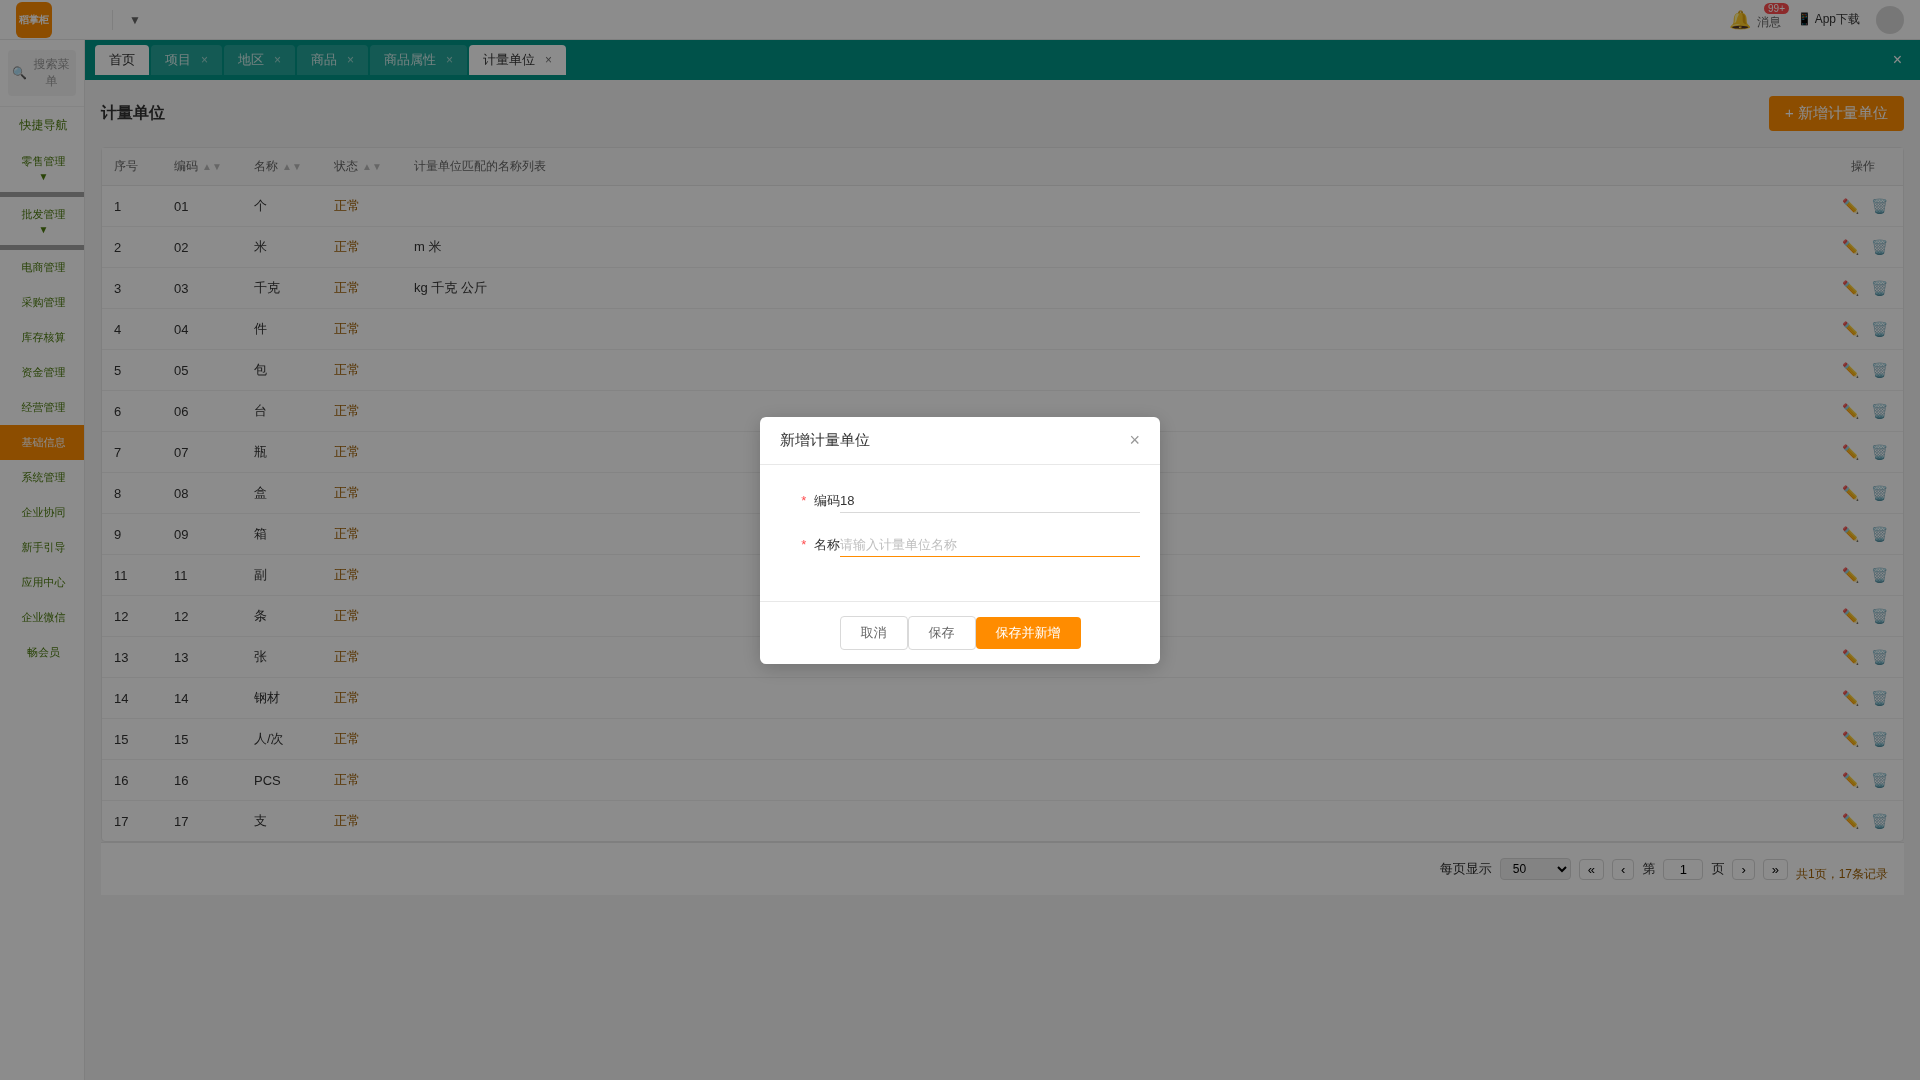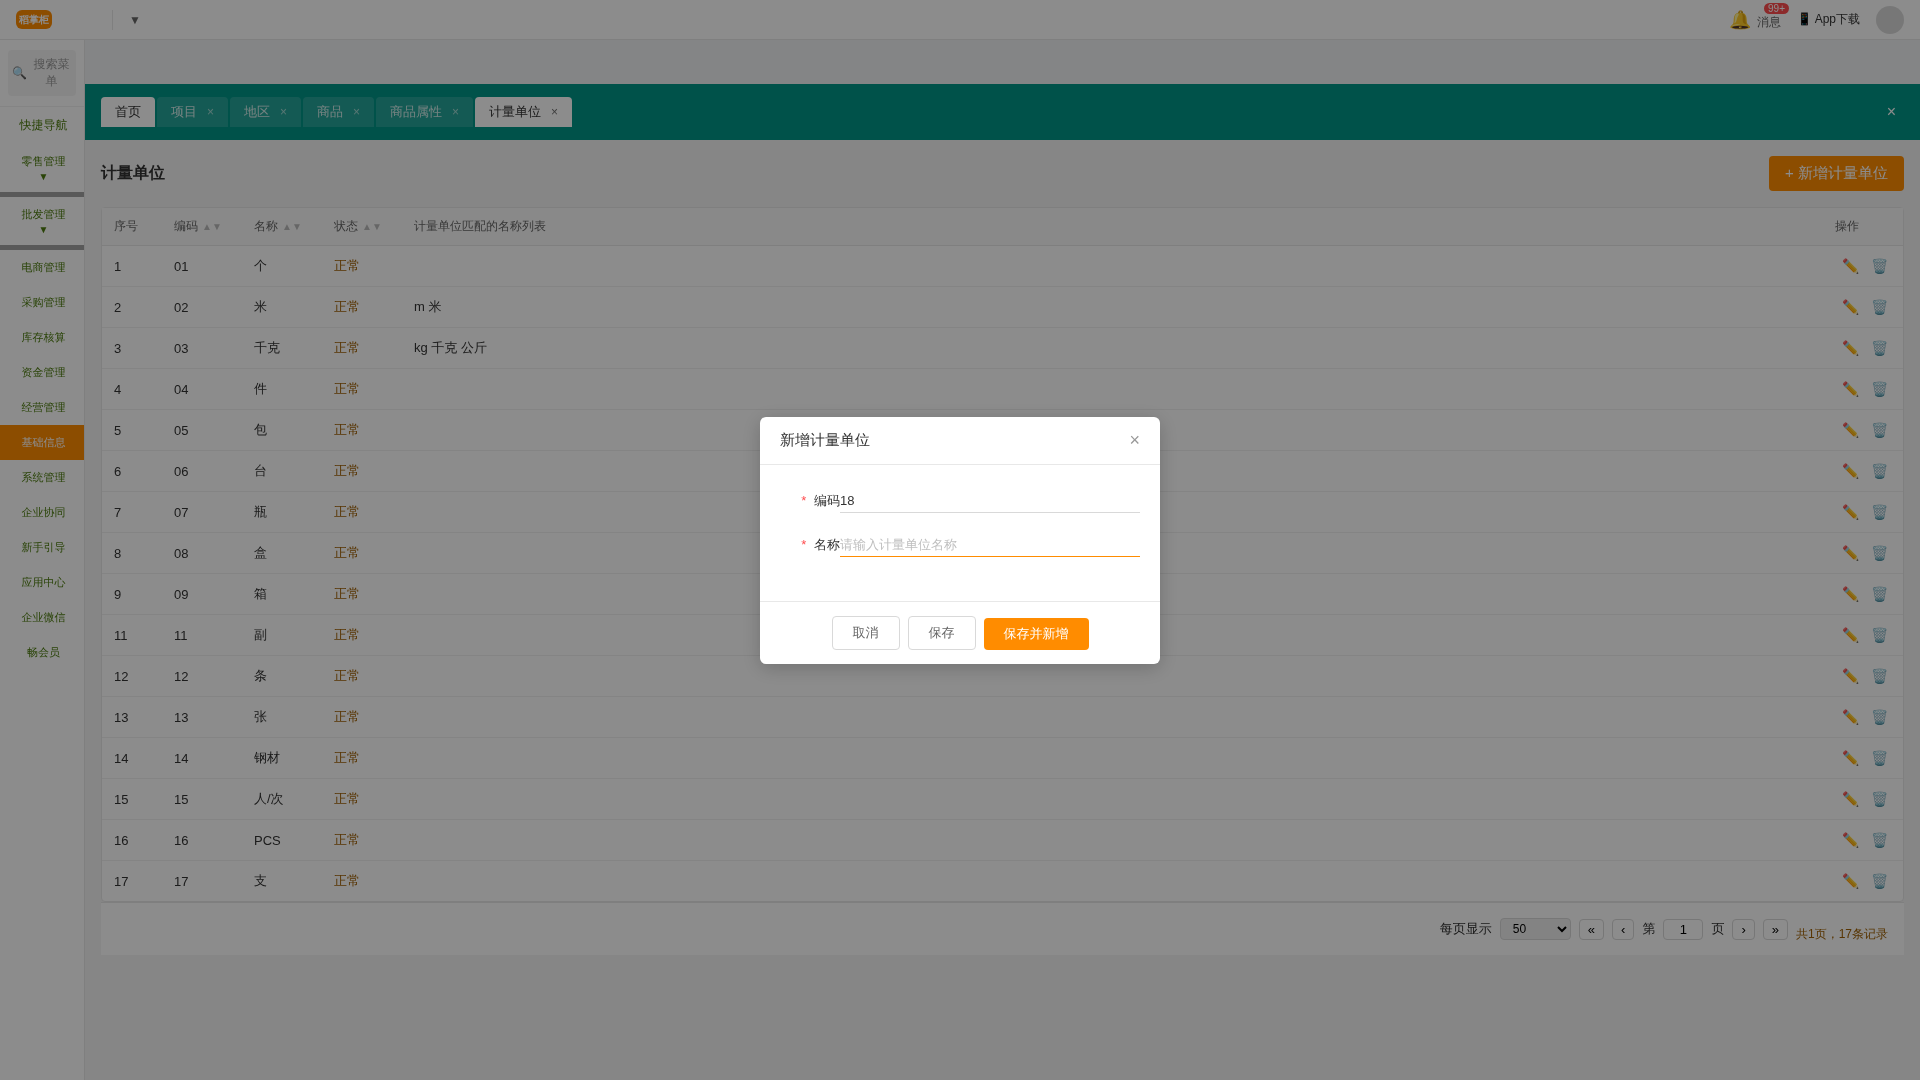--- a/index.html
+++ b/index.html
@@ -3,21 +3,21 @@
   <meta charset="utf-8">
   <style>
     * { box-sizing: border-box; margin: 0; padding: 0; }
     body { font-family: 'Microsoft YaHei', Arial, sans-serif; font-size: 13px; background: #f0f2f5; color: #333; height: 1080px; width: 1920px; overflow: hidden; }
 
     
     .app-wrapper { display: flex; flex-direction: column; height: 1080px; }
     .top-bar { height: 40px; background: #fff; display: flex; align-items: center; justify-content: space-between; padding: 0 16px; border-bottom: 1px solid #e8e8e8; flex-shrink: 0; }
     .top-bar-left { display: flex; align-items: center; gap: 8px; }
     .logo-area { display: flex; align-items: center; gap: 6px; width: 80px; }
-    .logo-icon { width: 36px; height: 19px; background: #ff8c00; border-radius: 6px; display: flex; align-items: center; justify-content: center; color: white; font-weight: bold; font-size: 12px; }
+    .logo-icon { width: 36px; height: 36px; background: #ff8c00; border-radius: 6px; display: flex; align-items: center; justify-content: center; color: white; font-weight: bold; font-size: 12px; }
     .top-bar-right { display: flex; align-items: center; gap: 16px; }
     .notification-btn { position: relative; cursor: pointer; color: #666; font-size: 18px; }
     .badge { position: absolute; top: -6px; right: -8px; background: #ff4d4f; color: white; border-radius: 8px; font-size: 10px; padding: 0 4px; min-width: 16px; text-align: center; }
     .app-download { color: #333; font-size: 12px; cursor: pointer; }
     .user-avatar { width: 28px; height: 28px; background: #d9d9d9; border-radius: 50%; cursor: pointer; }
 
     
     .main-wrapper { display: flex; flex: 1; overflow: hidden; }
 
     
@@ -26,21 +26,21 @@
     .sidebar-search-btn { width: 100%; background: #f5f5f5; border: none; border-radius: 4px; padding: 6px 4px; font-size: 12px; color: #999; cursor: pointer; display: flex; align-items: center; justify-content: center; gap: 4px; }
     .sidebar-item { padding: 10px 4px; text-align: center; font-size: 12px; color: #4d7c0f; cursor: pointer; border-left: 3px solid transparent; display: flex; flex-direction: column; align-items: center; gap: 2px; }
     .sidebar-item.active { background: #ff8c00; color: white; border-left-color: #ff8c00; }
     .sidebar-item-label { font-size: 11px; }
     .sidebar-group { border-bottom: 5px solid #a3a3a3; }
 
     
     .content-area { flex: 1; display: flex; flex-direction: column; overflow: hidden; }
 
     
-    .tab-bar { height: 56px; background: #009688; display: flex; align-items: center; padding: 0 16px; gap: 2px; flex-shrink: 0; margin-top: 44px; }
+    .tab-bar { height: 40px; background: #009688; display: flex; align-items: center; padding: 0 10px; gap: 2px; flex-shrink: 0; }
     .tab-item { height: 30px; padding: 0 14px; border-radius: 4px 4px 0 0; display: flex; align-items: center; gap: 6px; font-size: 13px; cursor: pointer; color: rgba(255,255,255,0.8); background: rgba(255,255,255,0.15); }
     .tab-item.active { background: white; color: #333; }
     .tab-close { font-size: 12px; opacity: 0.7; margin-left: 4px; }
     .tab-bar-end { margin-left: auto; position: relative; }
 
     
     .page-content { flex: 1; padding: 16px; overflow-y: auto; background: #f5f5f5; }
     .page-header { display: flex; align-items: center; justify-content: space-between; margin-bottom: 16px; }
     .page-title { font-size: 16px; font-weight: bold; color: #333; }
     .add-btn { background: #ff8c00; color: white; border: none; border-radius: 4px; padding: 8px 16px; font-size: 15px; cursor: pointer; }
@@ -49,21 +49,21 @@
     .table-container { background: white; border-radius: 4px; border: 1px solid #e8e8e8; }
     table { width: 100%; border-collapse: collapse; }
     thead tr { background: #fafafa; }
     th { padding: 10px 12px; text-align: left; font-weight: 500; color: #666; font-size: 12px; border-bottom: 1px solid #e8e8e8; white-space: nowrap; }
     td { padding: 10px 12px; border-bottom: 1px solid #f0f0f0; font-size: 13px; }
     tr:last-child td { border-bottom: none; }
     .col-seq { width: 60px; }
     .col-code { width: 80px; }
     .col-name { width: 80px; }
     .col-status { width: 80px; }
-    .col-action { width: 80px; text-align: left; }
+    .col-action { width: 80px; text-align: center; }
     .status-normal { color: #a16207; }
     .action-btns { display: flex; gap: 8px; justify-content: flex-end; }
     .action-btn { background: none; border: none; cursor: pointer; color: #666; font-size: 14px; padding: 2px; }
 
     
     .pagination { display: flex; align-items: center; justify-content: flex-end; padding: 12px 16px; background: white; border-top: 1px solid #e8e8e8; gap: 8px; font-size: 13px; }
     .page-size-select { border: 1px solid #d9d9d9; border-radius: 4px; padding: 2px 20px 2px 8px; font-size: 12px; cursor: pointer; }
     .page-btn { border: 1px solid #d9d9d9; background: white; border-radius: 4px; padding: 2px 8px; cursor: pointer; font-size: 13px; }
     .page-input { border: 1px solid #d9d9d9; border-radius: 4px; padding: 2px 6px; width: 40px; text-align: center; font-size: 13px; }
     .page-info { color: #a16207; font-size: 12px; margin-top: 11px; }
@@ -74,21 +74,21 @@
     .modal-header { padding: 14px 20px; border-bottom: 1px solid #e8e8e8; display: flex; align-items: center; justify-content: space-between; }
     .modal-title { font-size: 15px; font-weight: 500; color: #333; }
     .modal-close { background: none; border: none; cursor: pointer; font-size: 18px; color: #999; line-height: 1; }
     .modal-body { padding: 24px 20px; }
     .form-group { display: flex; align-items: center; margin-bottom: 20px; }
     .form-label { width: 60px; text-align: right; font-size: 13px; color: #333; flex-shrink: 0; }
     .form-required { color: #ff4d4f; margin-right: 4px; }
     .form-input { flex: 1; border: none; border-bottom: 1px solid #d9d9d9; padding: 4px 0; font-size: 13px; outline: none; color: #333; }
     .form-input::placeholder { color: #bfbfbf; }
     .form-input.active-border { border-bottom-color: #ff8c00; }
-    .modal-footer { padding: 14px 20px; border-top: 1px solid #e8e8e8; display: flex; align-items: flex-end; justify-content: center; gap: 8px; }
+    .modal-footer { padding: 14px 20px; border-top: 1px solid #e8e8e8; display: flex; align-items: center; justify-content: center; gap: 0; }
     .btn-cancel { border: 1px solid #d9d9d9; background: white; color: #666; border-radius: 4px; padding: 7px 20px; font-size: 13px; cursor: pointer; }
     .btn-save { border: 1px solid #d9d9d9; background: white; color: #666; border-radius: 4px; padding: 7px 20px; font-size: 13px; cursor: pointer; }
     .btn-save-add { background: #ff8c00; color: white; border: none; border-radius: 4px; padding: 7px 20px; font-size: 13px; cursor: pointer; }
     .th-content { display: flex; align-items: center; gap: 4px; }
 
     .col-sort { font-size: 10px; color: #bbb; display: inline-flex; flex-direction: column; line-height: 1; }
   </style>
 </head>
 <body>
 

